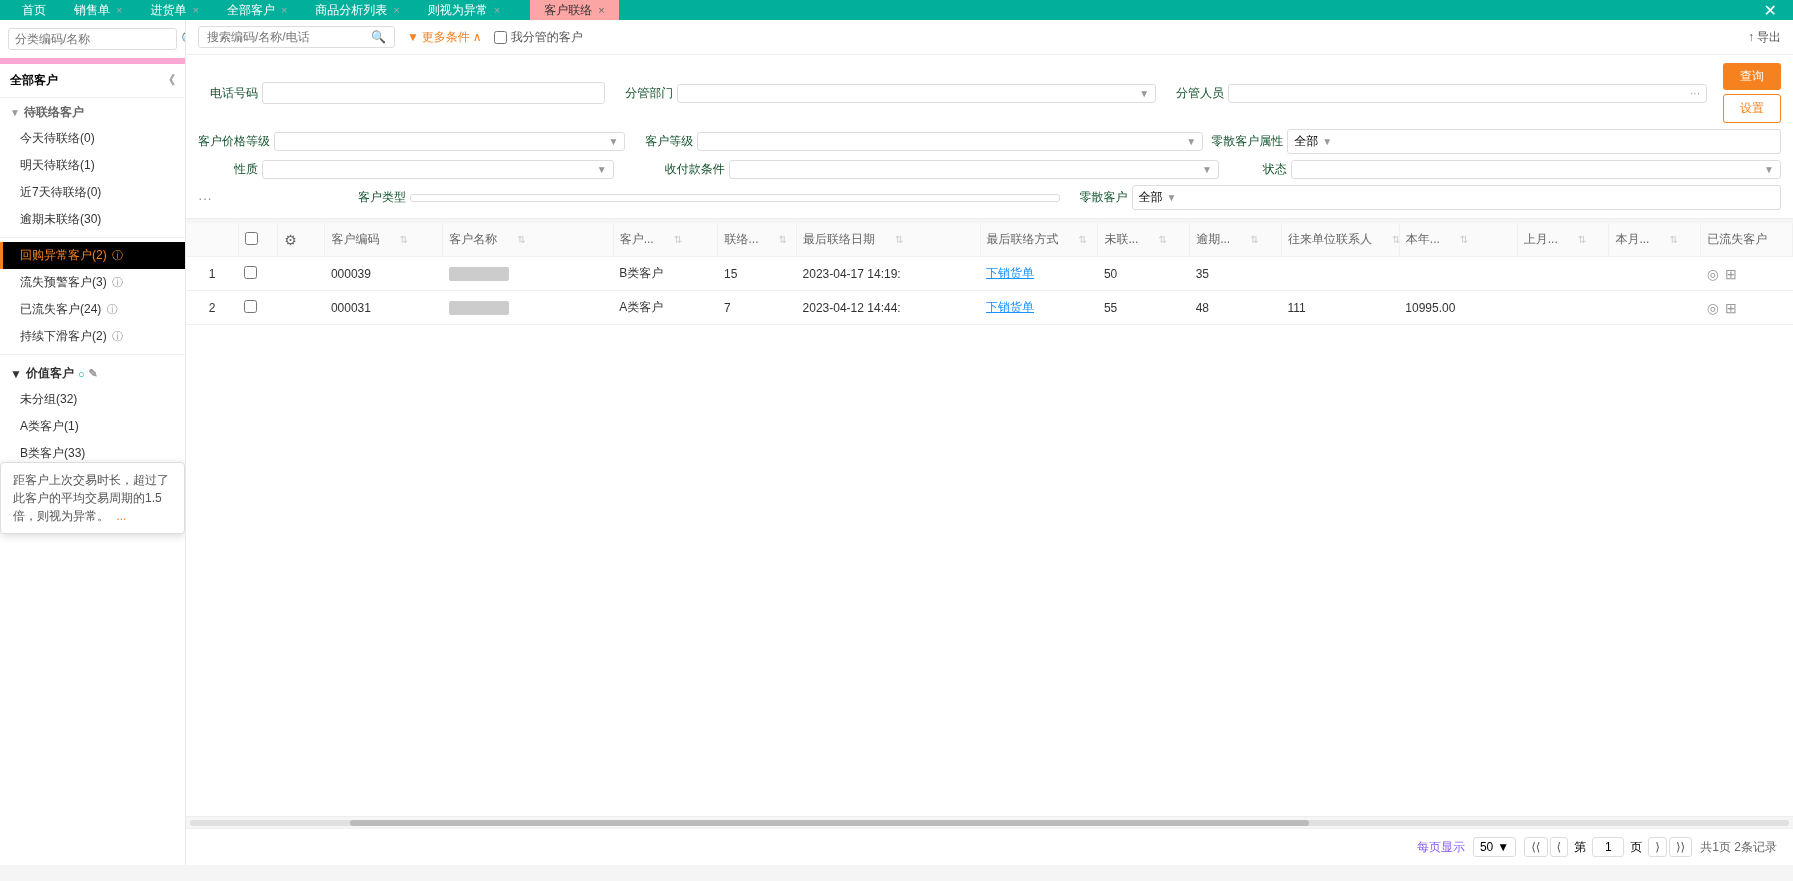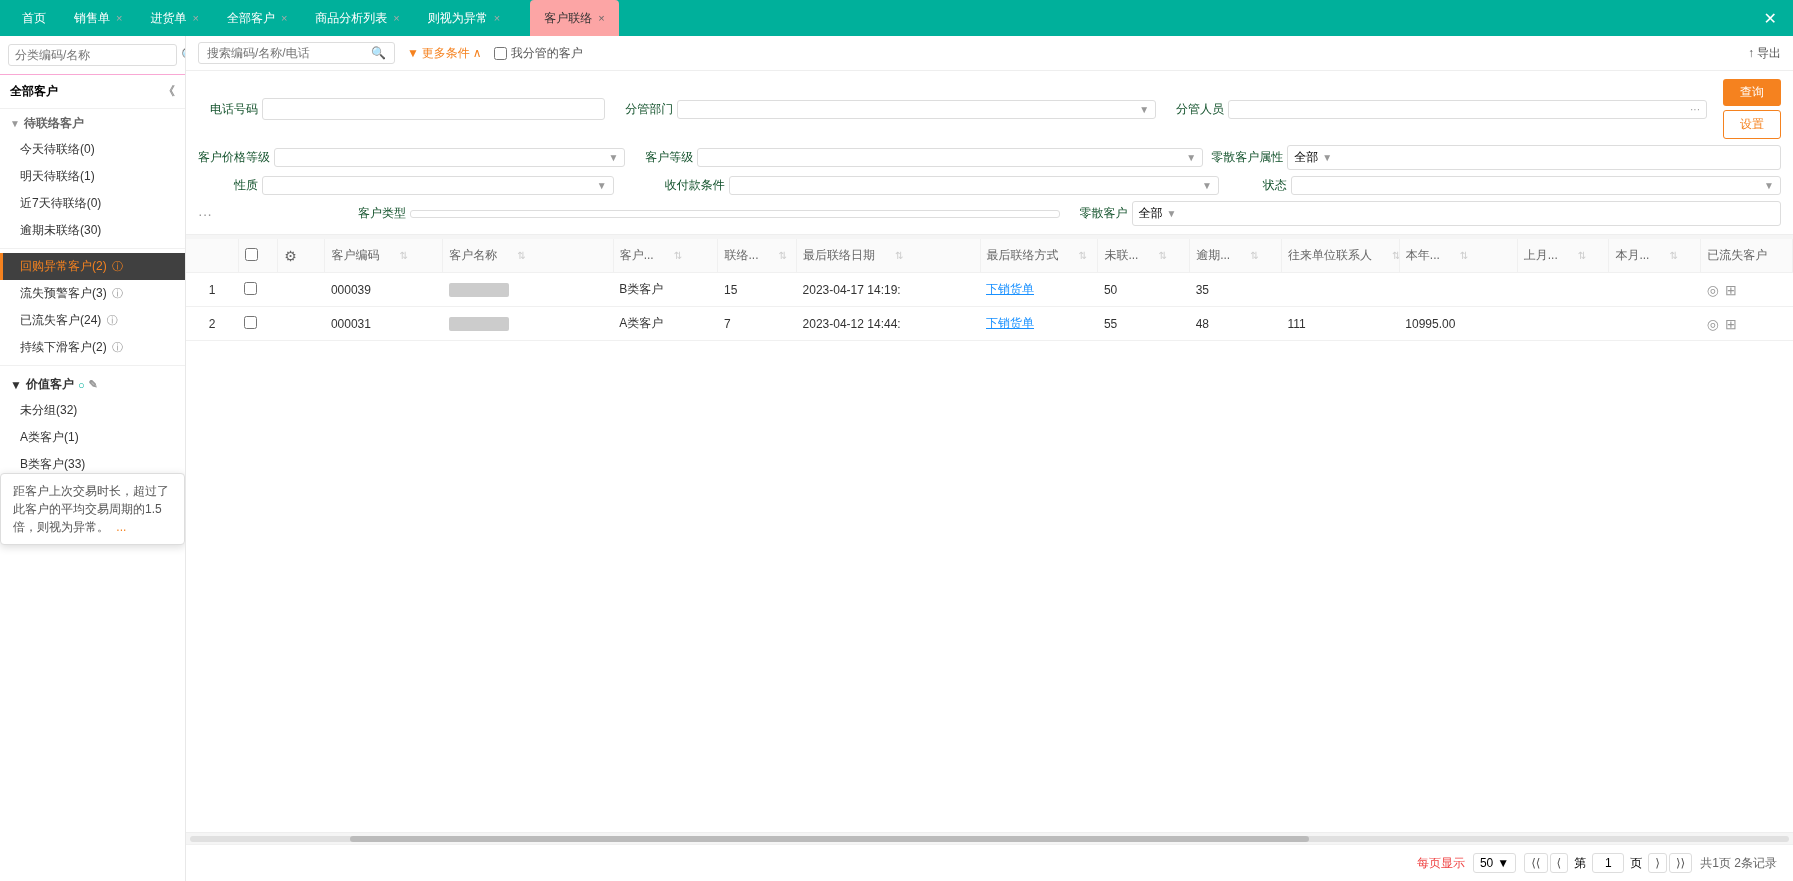--- a/index.html
+++ b/index.html
@@ -2,21 +2,21 @@
 <html><head>
   <meta charset="utf-8">
   <style>
     * { box-sizing: border-box; margin: 0; padding: 0; font-family: 'Microsoft YaHei', SimHei, Arial, sans-serif; font-size: 12px; }
     body { background: #f5f5f5; width: 1793px; height: 881px; overflow: hidden; }
 
     
     .top-nav {
       display: flex; align-items: center;
       background: #00b09b;
-      height: 36px; padding: 2px 8px;
+      height: 20px; padding: 2px 8px;
       color: white;
     }
     .top-nav .nav-item {
       padding: 0 14px; height: 36px; line-height: 36px; cursor: pointer;
       color: white; font-size: 13px; white-space: nowrap;
       display: flex; align-items: center; gap: 4px;
     }
     .top-nav .nav-item.active {
       background: #fca5a5; color: #333; border-radius: 4px 4px 0 0; margin-left: 16px;
     }
@@ -33,21 +33,21 @@
     }
 
     
     .sidebar {
       width: 186px; background: white; border-right: 1px solid #e8e8e8;
       display: flex; flex-direction: column;
       overflow: hidden;
     }
     .sidebar-search {
       display: flex; align-items: center; padding: 8px;
-      border-bottom: 1px solid #f9a8d4;
+      border-bottom: 6px solid #f9a8d4;
     }
     .sidebar-search input {
       border: 1px solid #ddd; border-radius: 3px; padding: 3px 6px;
       flex: 1; outline: none; font-size: 12px;
     }
     .sidebar-search .search-icon-btn {
       margin-left: 4px; color: #999; cursor: pointer; font-size: 14px;
     }
     .sidebar-content { overflow-y: auto; flex: 1; }
     .sidebar-header {
@@ -60,21 +60,21 @@
       display: flex; align-items: center; gap: 4px;
       padding: 6px 10px 4px; color: #666; font-weight: bold;
       cursor: pointer;
     }
     .sidebar-group-title .arrow { font-size: 10px; color: #999; }
     .sidebar-item {
       padding: 5px 10px 5px 20px; cursor: pointer; color: #333;
       white-space: nowrap; overflow: hidden; text-overflow: ellipsis;
     }
     .sidebar-item.active {
-      background: #404040; color: #f5821f; border-left: 3px solid #f5821f;
+      background: #000000; color: #f5821f; border-left: 3px solid #f5821f;
       padding-left: 17px;
     }
     .sidebar-divider { height: 1px; background: #f0f0f0; margin: 4px 0; }
     .sidebar-group2 {
       display: flex; align-items: center; gap: 4px;
       padding: 6px 10px 4px; color: #333; font-weight: bold;
       cursor: pointer;
     }
     .sidebar-group2 .edit-icon { color: #999; font-size: 11px; cursor: pointer; }
 
@@ -192,21 +192,21 @@
     .link-text { color: #1890ff; cursor: pointer; text-decoration: underline; }
     .action-icons { display: flex; gap: 6px; }
     .action-icon { color: #999; cursor: pointer; font-size: 14px; }
 
     
     .pagination-bar {
       display: flex; align-items: center; justify-content: flex-end;
       padding: 8px 16px; background: white; border-top: 1px solid #f0f0f0;
       gap: 8px;
     }
-    .pagination-bar .per-page-label { color: #ef4444; margin-left: 34px; }
+    .pagination-bar .per-page-label { color: #8b5cf6; margin-left: 34px; }
     .per-page-select {
       border: 1px solid #ddd; border-radius: 3px; padding: 2px 6px;
       display: flex; align-items: center; gap: 4px; cursor: pointer;
     }
     .pagination-bar .nav-btns { display: flex; align-items: center; gap: 2px; }
     .nav-btn {
       border: 1px solid #ddd; border-radius: 3px; padding: 2px 6px;
       cursor: pointer; color: #555; background: white;
     }
     .page-input {

